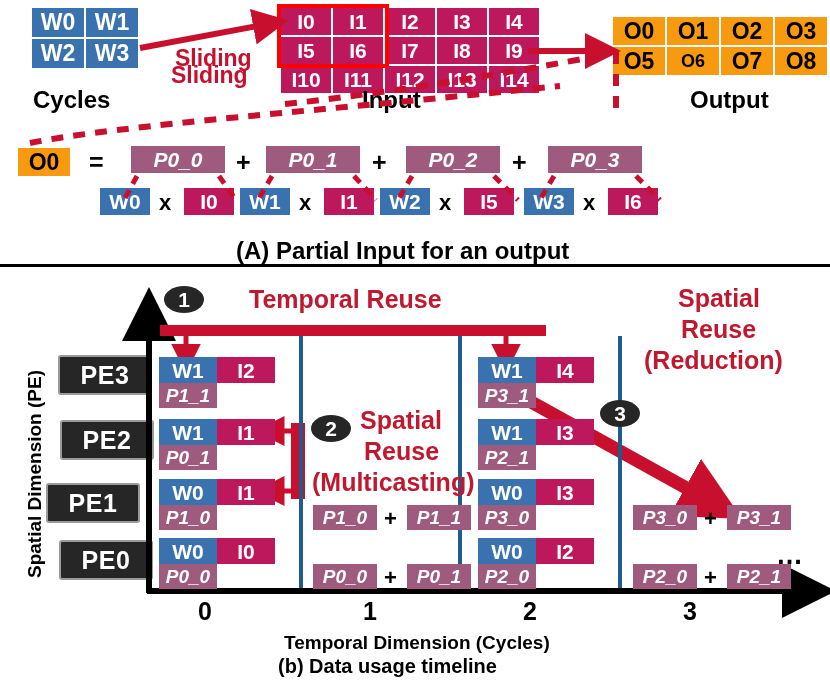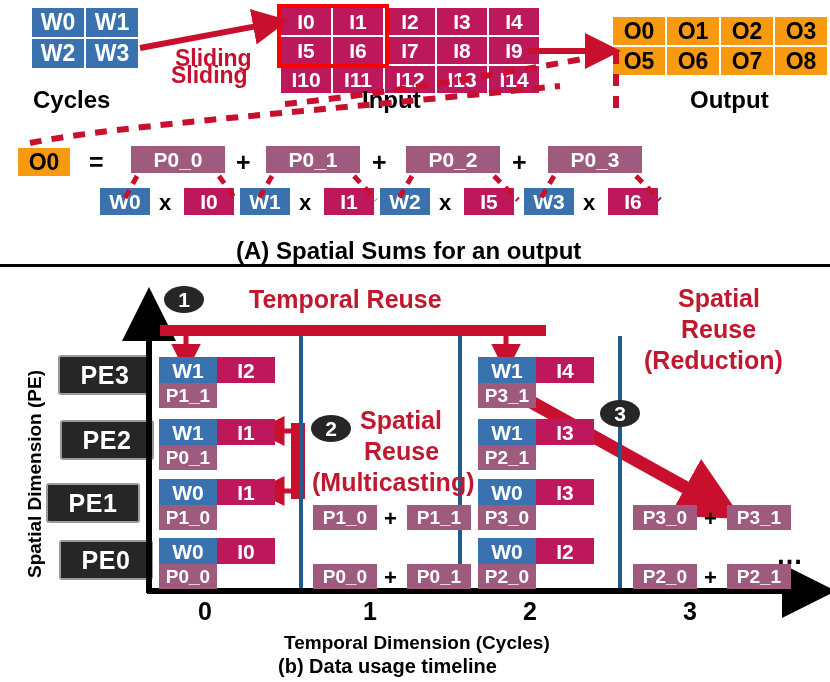--- a/index.html
+++ b/index.html
@@ -4,21 +4,21 @@
 <style>
   html,body{margin:0;padding:0;background:#ffffff;}
   body{width:830px;height:682px;position:relative;overflow:hidden;
        font-family:"Liberation Sans",sans-serif;}
   .abs{position:absolute;}
   .cell{box-sizing:border-box;display:flex;align-items:center;justify-content:center;
         color:#ffffff;font-weight:bold;line-height:1;}
   .w{background:#3a72b0;}
   .i{background:#be185d;}
   .o{background:#f89a10;color:#000000;}
-  .p{background:#9e5b7e;}
+  .p{background:#9e5b7e;font-style:italic;}
   .wgrid,.igrid,.ogrid{position:absolute;display:grid;gap:2px;background:#ffffff;}
   .lbl{position:absolute;font-weight:bold;color:#000;}
   .redtxt{color:#c8102e;font-weight:bold;}
   .darkred{color:#c0182e;font-weight:bold;}
   .pebox{position:absolute;background:#262626;border:2px solid #9a9a9a;border-radius:3px;
          display:flex;align-items:center;justify-content:center;color:#fff;font-weight:bold;
          font-size:25px;letter-spacing:.5px;}
   .numbadge{position:absolute;width:40px;height:27px;border-radius:50%;background:#262626;
             color:#fff;font-weight:bold;font-size:21px;display:flex;align-items:center;
             justify-content:center;}
@@ -62,21 +62,21 @@
 </div>
 <div class="abs" style="left:277px;top:4px;width:112px;height:64px;border:4px solid #ff0000;box-sizing:border-box;"></div>
 <div class="lbl" style="left:362px;top:86px;font-size:24px">Input</div>
 
 <div class="abs ogrid" style="left:613px;top:17px;grid-template-columns:repeat(4,52px);grid-template-rows:repeat(2,28px);">
   <div class="cell o" style="font-size:23px">O0</div>
   <div class="cell o" style="font-size:23px">O1</div>
   <div class="cell o" style="font-size:23px">O2</div>
   <div class="cell o" style="font-size:23px">O3</div>
   <div class="cell o" style="font-size:23px">O5</div>
-  <div class="cell o" style="font-size:23px">O6</div>
+  <div class="cell o" style="font-size:18px">O6</div>
   <div class="cell o" style="font-size:23px">O7</div>
   <div class="cell o" style="font-size:23px">O8</div>
 </div>
 <div class="lbl" style="left:690px;top:86px;font-size:24px">Output</div>
 
 <div class="cell o abs" style="left:18px;top:148px;width:52px;height:28px;font-size:23px">O0</div>
 <div class="lbl" style="left:89px;top:148px;font-size:25px">=</div>
 
 <div class="cell p abs" style="left:131px;top:146px;width:94px;height:27px;font-size:21px">P0_0</div>
 <div class="lbl" style="left:236px;top:148px;font-size:25px">+</div>
@@ -95,21 +95,21 @@
 <div class="cell i abs" style="left:324px;top:188px;width:50px;height:27px;font-size:21px">I1</div>
 
 <div class="cell w abs" style="left:380px;top:188px;width:50px;height:27px;font-size:21px">W2</div>
 <div class="lbl" style="left:439px;top:190px;font-size:22px">x</div>
 <div class="cell i abs" style="left:464px;top:188px;width:50px;height:27px;font-size:21px">I5</div>
 
 <div class="cell w abs" style="left:524px;top:188px;width:50px;height:27px;font-size:21px">W3</div>
 <div class="lbl" style="left:583px;top:190px;font-size:22px">x</div>
 <div class="cell i abs" style="left:608px;top:188px;width:50px;height:27px;font-size:21px">I6</div>
 
-<div class="lbl" style="left:236px;top:237px;font-size:24px">(A) Spatial Sums for an output</div>
+<div class="lbl" style="left:236px;top:237px;font-size:24px">(A) Partial Input for an output</div>
 
 <div class="divline" style="left:0;top:264px;width:830px;height:3px;"></div>
 
 <div class="ytitle" style="left:24px;top:578px;font-size:19px">Spatial Dimension (PE)</div>
 
 <div class="pebox" style="left:58px;top:355px;width:90px;height:36px">PE3</div>
 <div class="pebox" style="left:60px;top:420px;width:90px;height:36px">PE2</div>
 <div class="pebox" style="left:46px;top:483px;width:90px;height:36px">PE1</div>
 <div class="pebox" style="left:59px;top:540px;width:90px;height:36px">PE0</div>
 

